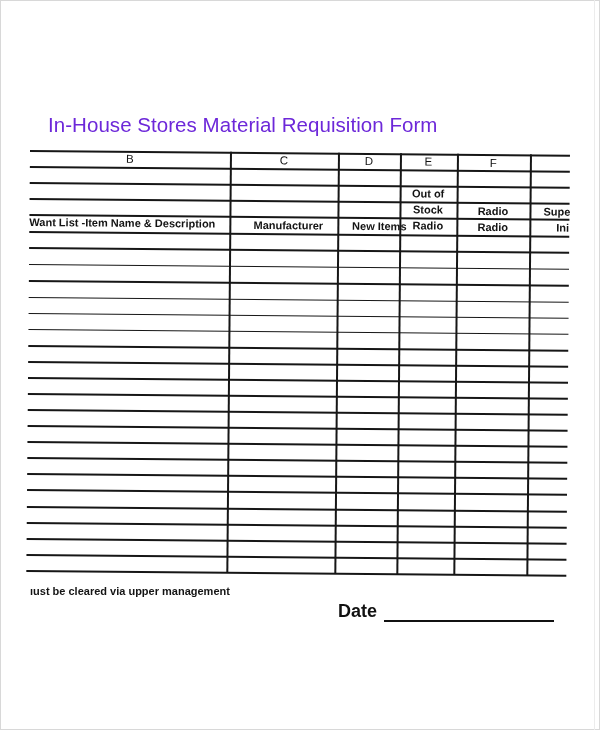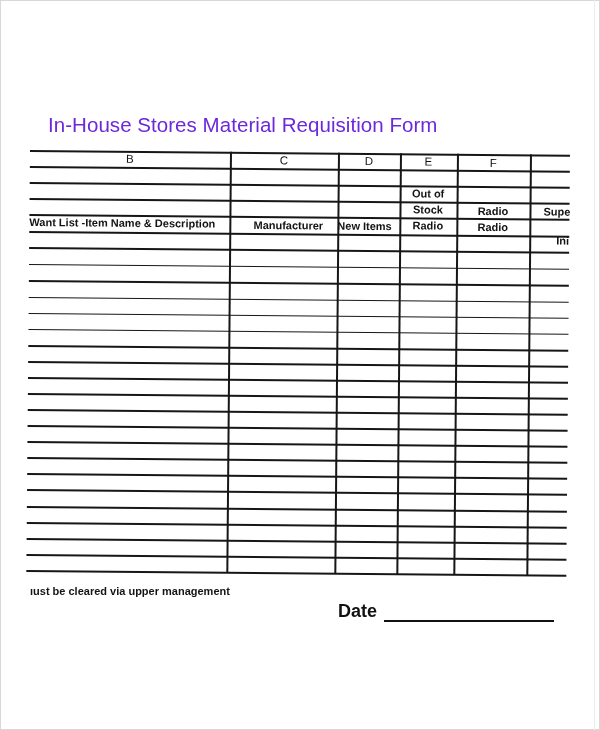--- a/index.html
+++ b/index.html
@@ -151,23 +151,23 @@
   <div class="cell-text letter" style="left:427px; width:73px; top:3px;">F</div>
 
   <div class="cell-text hdr" style="left:370px; width:57px; top:34px;">Out of</div>
   <div class="cell-text hdr" style="left:370px; width:57px; top:50px;">Stock</div>
   <div class="cell-text hdr" style="left:370px; width:57px; top:66px;">Radio</div>
 
   <div class="cell-text hdr" style="left:427px; width:73px; top:51px;">Radio</div>
   <div class="cell-text hdr" style="left:427px; width:73px; top:67px;">Radio</div>
 
   <div class="cell-text hdr" style="left:514px; top:51px; text-align:left;">Supe</div>
-  <div class="cell-text hdr" style="left:527px; top:80px; text-align:left;">Ini</div>
+  <div class="cell-text hdr" style="left:527px; top:67px; text-align:left;">Ini</div>
 
   <div class="cell-text hdr" style="left:0; top:66px; text-align:left;">Want List -Item Name &amp; Description</div>
   <div class="cell-text hdr" style="left:200px; width:118px; top:67px;">Manufacturer</div>
-  <div class="cell-text hdr" style="left:308px; width:46px; top:67px;text-align:right;">New Items</div>
+  <div class="cell-text hdr" style="left:308px; width:84px; top:67px;">New Items</div>
 </div>
 
 <div class="footnote">ıust be cleared via upper management</div>
 
 <div class="date-label">Date</div>
 <div class="date-line"></div>
 
 </body></html>

